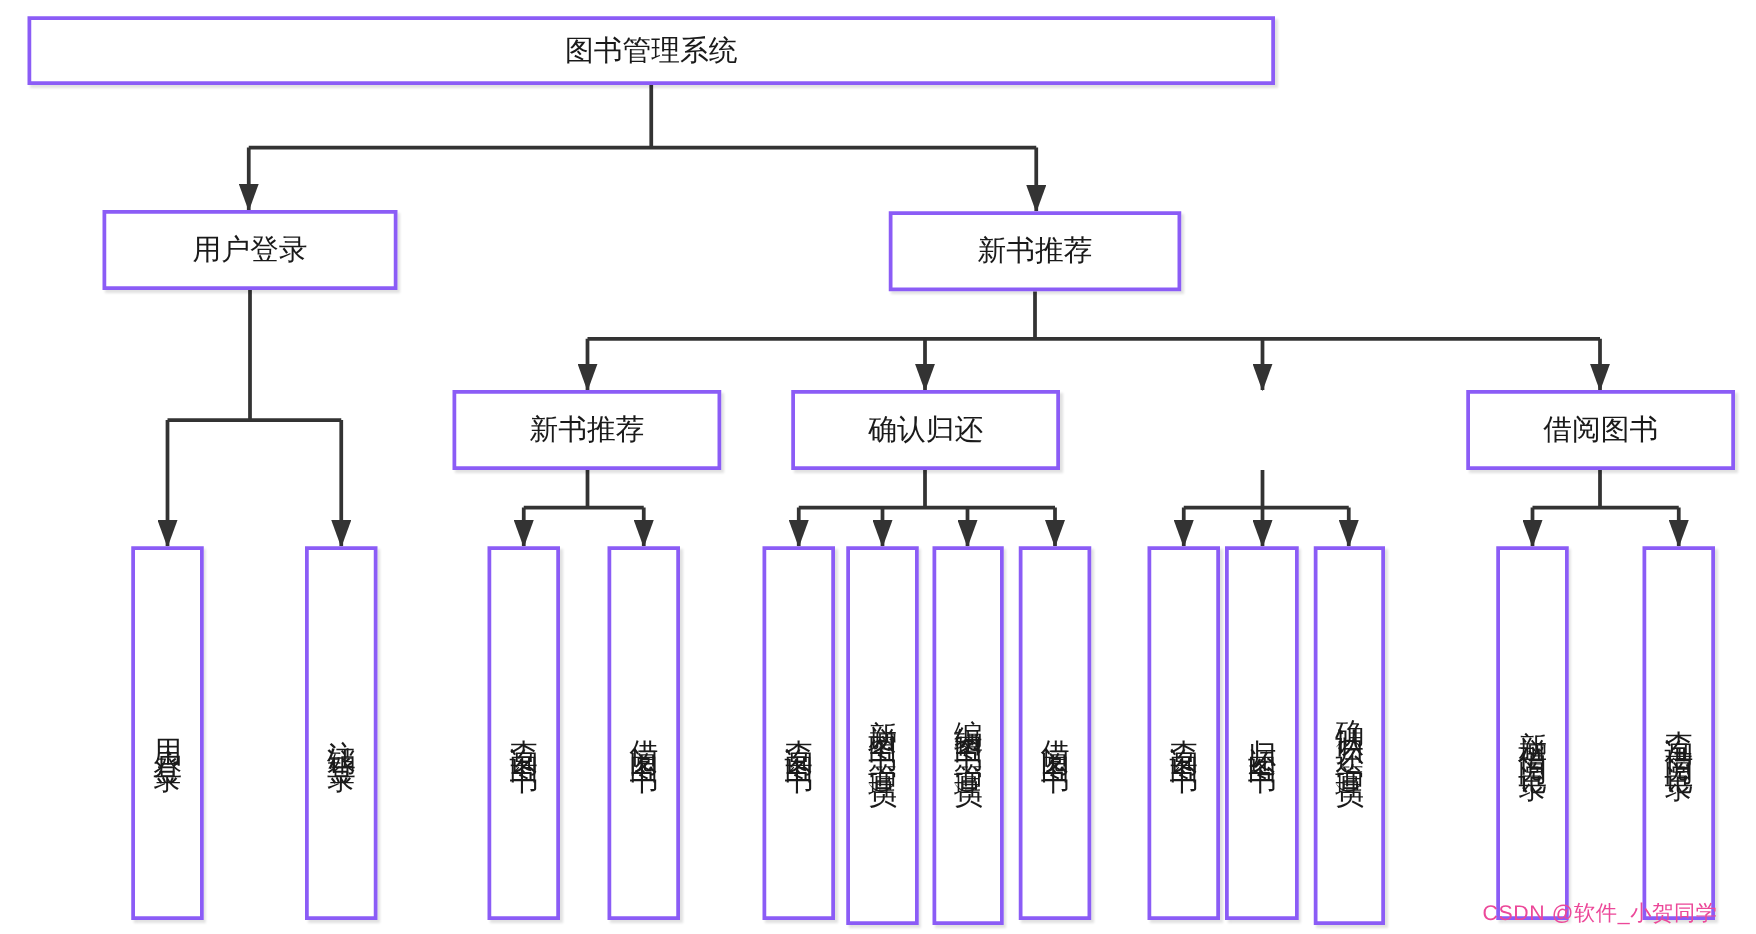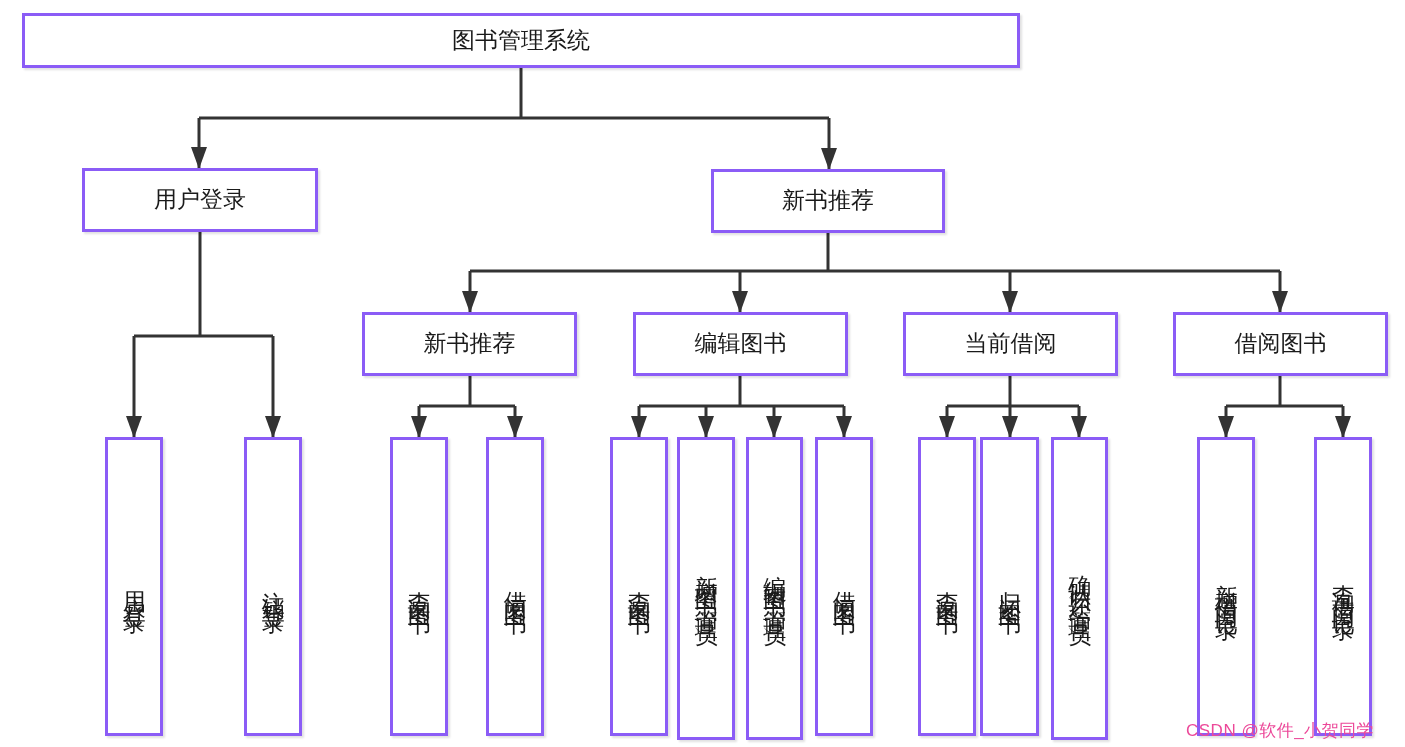--- a/index.html
+++ b/index.html
@@ -87,24 +87,21 @@
     <span>用户登录</span>
   </div>
   <div class="box" style="left:711px;top:169px;width:234px;height:64px">
     <span>新书推荐</span>
   </div>
 
   <div class="box" style="left:362px;top:312px;width:215px;height:64px">
     <span>新书推荐</span>
   </div>
   <div class="box" style="left:633px;top:312px;width:215px;height:64px">
-    <span>编辑图书</span>
-  </div>
-  <div class="box" style="left:903px;top:312px;width:215px;height:64px">
-    <span>当前借阅</span>
+    <span>确认归还</span>
   </div>
   <div class="box" style="left:1173px;top:312px;width:215px;height:64px">
     <span>借阅图书</span>
   </div>
 
   <div class="box vbox" style="left:105px;top:437px;width:58px;height:299px">
     <span>用户登录</span>
   </div>
   <div class="box vbox" style="left:244px;top:437px;width:58px;height:299px">
     <span>注销登录</span>

